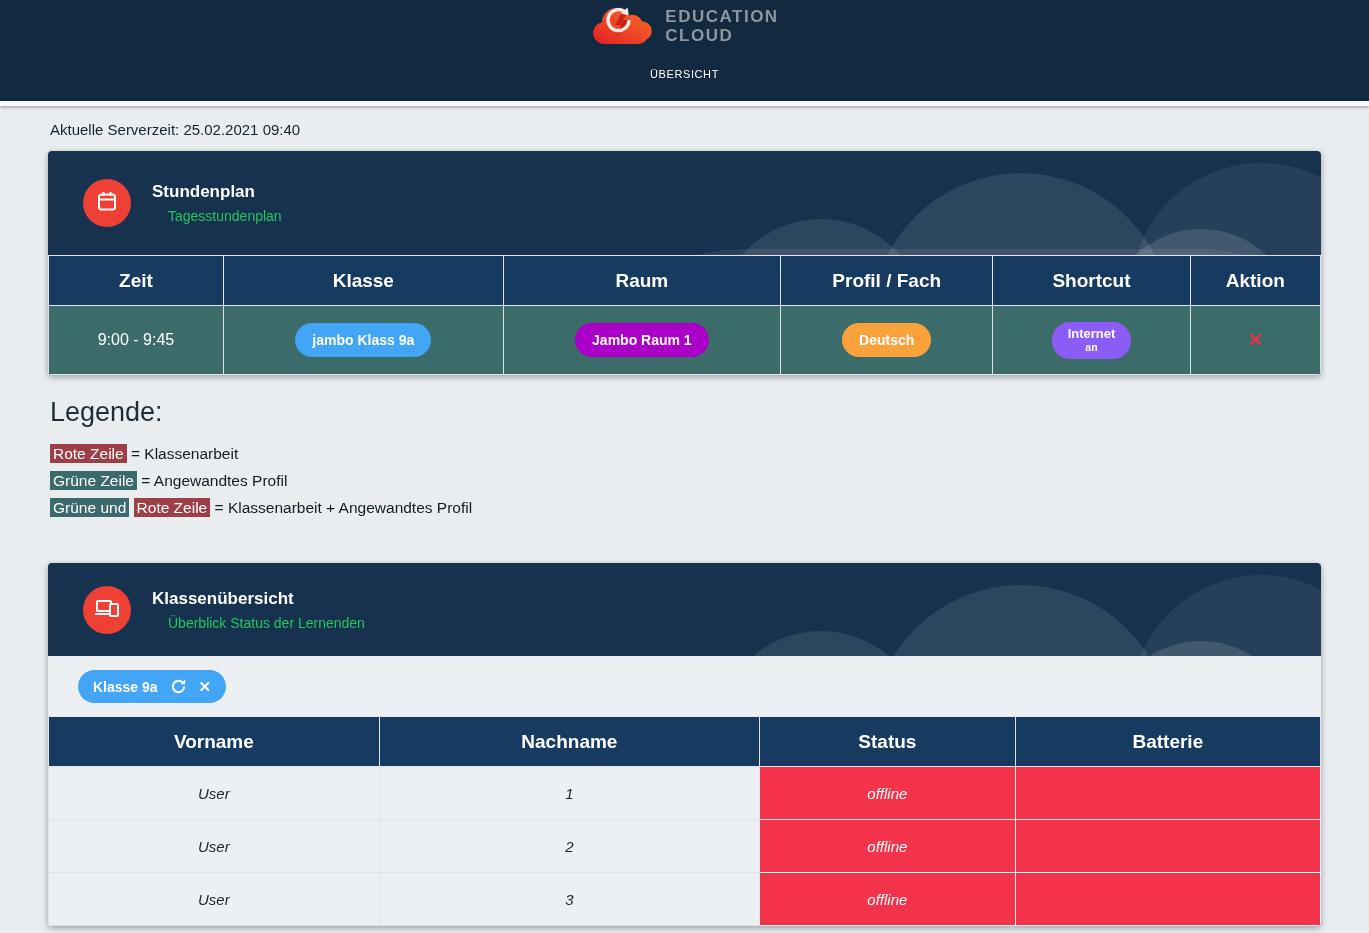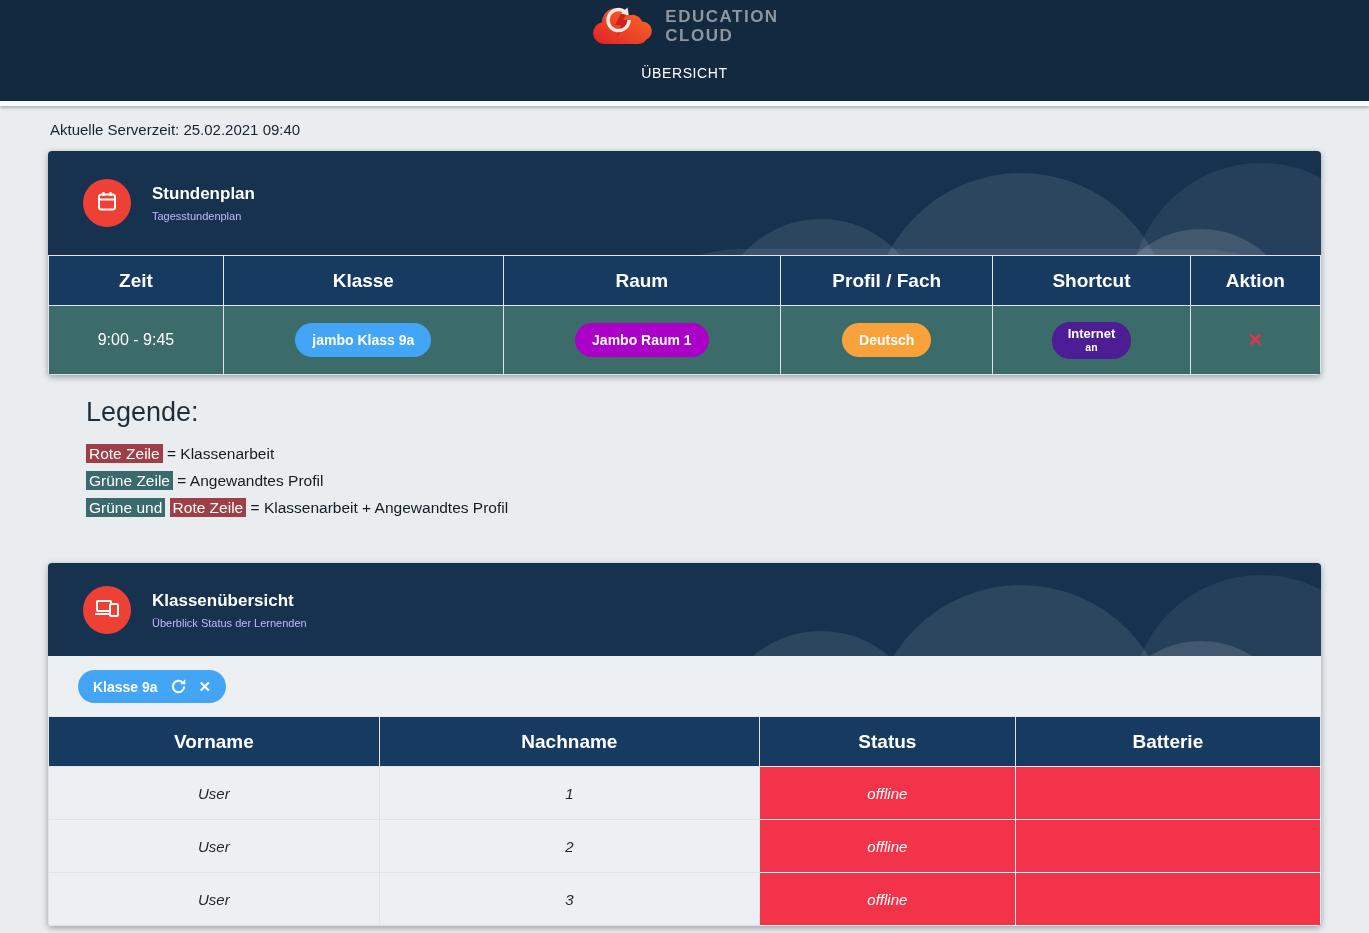--- a/index.html
+++ b/index.html
@@ -5,33 +5,33 @@
   * { box-sizing: border-box; margin: 0; padding: 0; }
   html,body { width:1369px; height:933px; overflow:hidden; }
   body { background:#e9edf0; font-family:"Liberation Sans", sans-serif; }
 
   
   .navbar { height:101px; background:#122940; display:flex; flex-direction:column; align-items:center; position:relative; }
   .nav-gap { height:5px; background:#fafbfc; box-shadow:0 2px 3px rgba(0,0,0,.25); position:relative; z-index:5; }
   .brand { display:flex; align-items:center; gap:11px; margin-top:1px; height:50px; }
   .brand-text { color:#8e969e; font-size:17px; font-weight:600; letter-spacing:1.5px; line-height:19px; }
   .nav-items { margin-top:13px; }
-  .nav-item { color:#ffffff; font-size:14px; font-weight:500; letter-spacing:.6px; cursor:pointer; }
+  .nav-item { color:#ffffff; font-size:11px; font-weight:500; letter-spacing:.6px; cursor:pointer; }
 
   
   .content { padding:0 48px; }
   .server-time { font-size:15px; color:#16242f; padding:15px 2px 13px; }
 
   .card { border-radius:4px; box-shadow:0 2px 6px rgba(50,60,70,.45); overflow:hidden; background:#ecf0f2; }
   .card-header { position:relative; background:#16324f; height:104px; display:flex; align-items:center; padding-left:35px; overflow:hidden; }
   .card-header-2 { height:93px; }
   .icon-circle { width:48px; height:48px; border-radius:50%; background:#ee4035; display:flex; align-items:center; justify-content:center; flex:0 0 auto; position:relative; z-index:2; }
   .card-titles { margin-left:21px; position:relative; z-index:2; }
   .card-title { color:#fff; font-weight:700; font-size:17px; margin-bottom:6px; }
-  .card-subtitle { color:#c4b5fd; font-size:11px; }
+  .card-subtitle { color:#22c55e; font-size:14px;margin-left:16px; }
 
   
   .cloud { position:absolute; border-radius:50%; background:rgba(255,255,255,.10); }
   .cl-a { width:300px; height:300px; right:150px; top:22px; }
   .cl-b { width:210px; height:210px; right:395px; top:68px; }
   .cl-c { width:190px; height:190px; right:25px; top:78px; background:rgba(255,255,255,.13); }
   .cl-d { width:260px; height:260px; right:-70px; top:12px; background:rgba(255,255,255,.07); }
   .cl-e { width:760px; height:300px; right:-30px; top:98px; border-radius:150px; background:rgba(255,255,255,.08); }
 
   
@@ -39,27 +39,27 @@
   th { background:#173a60; color:#fff; font-size:19px; font-weight:700; height:50px; border:1px solid #e2e6e9; text-align:center; }
   td { text-align:center; vertical-align:middle; border:1px solid #dfe3e6; }
   .sched td { background:#3c6c69; color:#fff; font-size:16px; height:69px; }
   .klassen td { background:#ecf0f2; color:#1c262e; font-size:15px; height:53px;font-style:italic; }
   .klassen td.red-cell { background:#f23349; color:#fff; border-color:#f7f8f9; }
 
   .pill { display:inline-block; border-radius:18px; padding:9px 17px; color:#fff; font-weight:700; font-size:14px; }
   .pill-klasse { background:#42a5f5; }
   .pill-raum { background:#aa00c8; }
   .pill-profil { background:#f9a23c; }
-  .pill-shortcut { background:#4c1d95; padding:5px 16px; line-height:1.15; cursor:pointer; }
+  .pill-shortcut { background:#8b5cf6; padding:5px 16px; line-height:1.15; cursor:pointer; }
   .pill-shortcut .l1 { display:block; font-size:13px; font-weight:700; }
   .pill-shortcut .l2 { display:block; font-size:10.5px; font-weight:700; }
   .x-btn { color:#f0304a; font-size:18px; font-weight:700; cursor:pointer; }
 
   
-  .legende { padding:22px 2px 0;margin-left:36px; }
+  .legende { padding:22px 2px 0; }
   .legende h2 { font-size:27px; font-weight:400; color:#1f2d38; margin-bottom:15px; }
   .leg-line { font-size:15.5px; color:#141d24; margin-bottom:6px; line-height:21px; }
   .hl-red { background:#9e3e46; color:#fff; padding:1px 3px; }
   .hl-green { background:#3b6a6d; color:#fff; padding:1px 3px; }
 
   .card2-wrap { margin-top:45px; }
 
   
   .chip-row { padding:14px 30px 13px; }
   .chip { display:inline-flex; align-items:center; background:#42a5f5; color:#fff; border-radius:17px; height:33px; padding:0 15px; gap:12px; cursor:pointer; }

